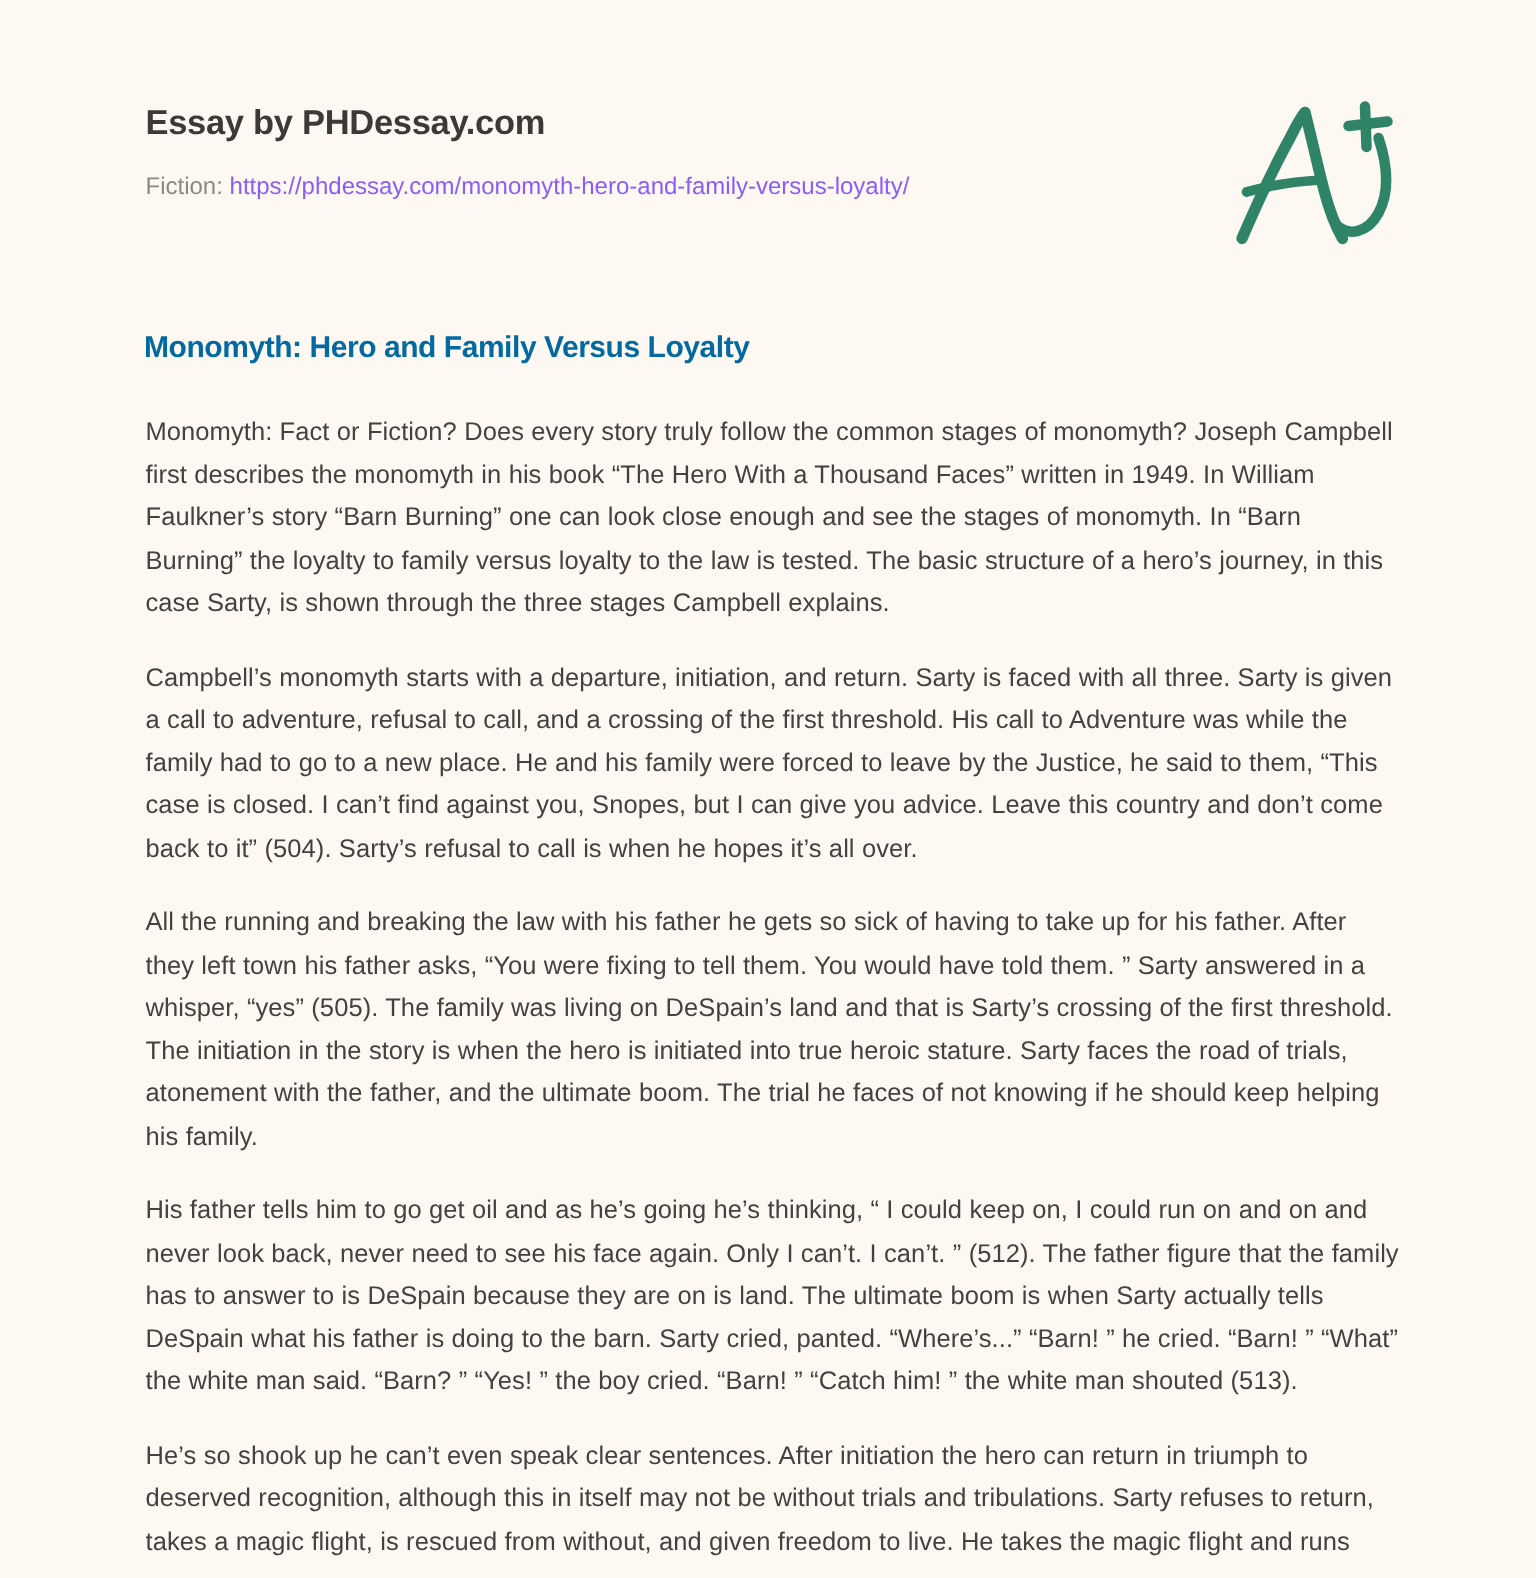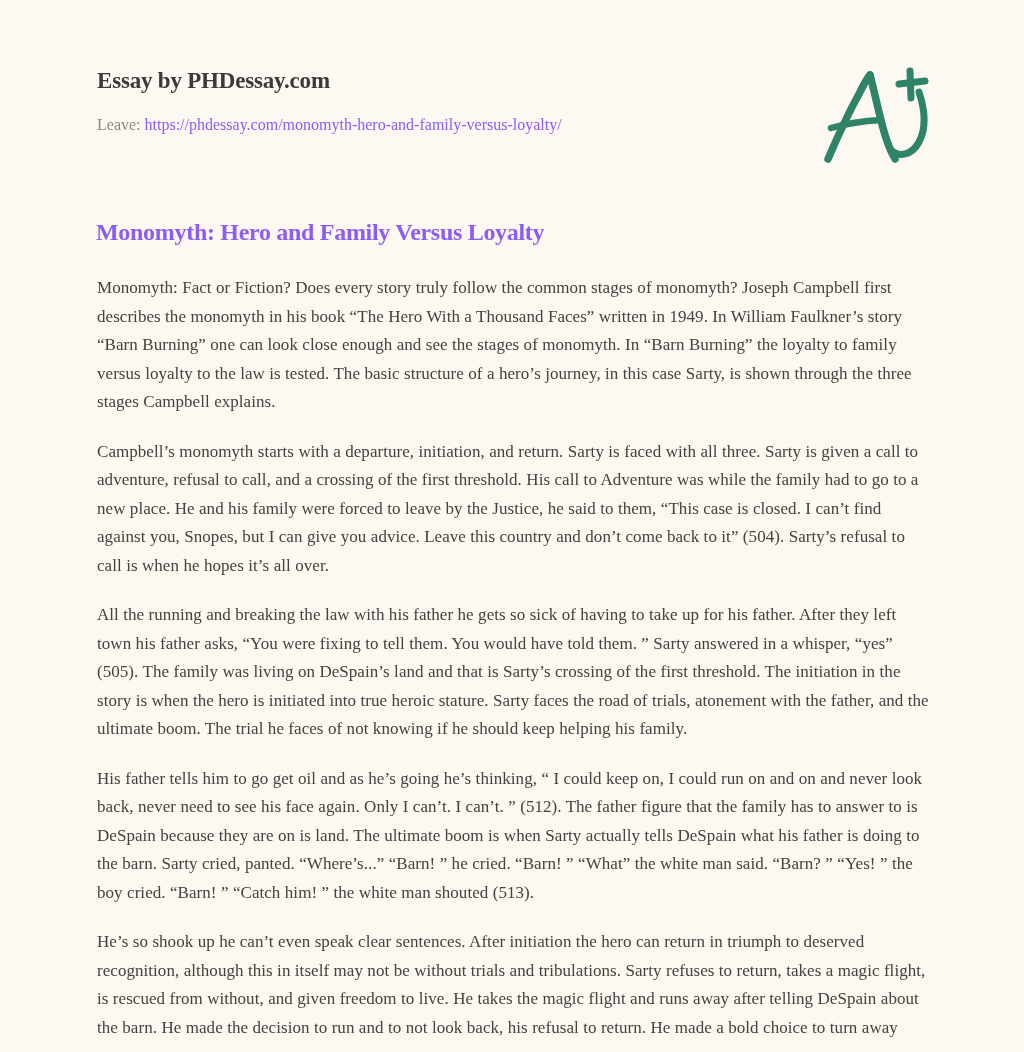--- a/index.html
+++ b/index.html
@@ -16,21 +16,20 @@
     position: relative;
   }
 
   .page {
     width: 992px;
     height: 1052px;
     position: relative;
     box-sizing: border-box;
     background: #fdf9f2;
     overflow: hidden;
-    font-family: Liberation Serif, serif;
   }
 
   
   .header {
     position: absolute;
     left: 97px;
     top: 66px;
     width: 834px;
   }
 
@@ -74,25 +73,25 @@
     height: 105px;
   }
 
   
   .doc-title {
     position: absolute;
     left: 96px;
     top: 211px;
     width: 850px;
     margin: 0;
-    font-size: 24px;
+    font-size: 20px;
     font-weight: bold;
     line-height: 42px;
     letter-spacing: -0.3px;
-    color: #8b5cf6;
+    color: #0369a1;
   }
 
   
   .article {
     position: absolute;
     left: 97px;
     top: 274px;
     width: 836px;
     height: 769px;
     overflow: hidden;
@@ -112,21 +111,21 @@
   }
 </style>
 </head>
 <body>
 
 <div class="page">
 
   <div class="header">
     <div class="brand-line">Essay by PHDessay.com</div>
     <div class="source-line">
-      <span class="source-label">Leave:</span>
+      <span class="source-label">Fiction:</span>
       <span class="source-url">https://phdessay.com/monomyth-hero-and-family-versus-loyalty/</span>
     </div>
   </div>
 
   <div class="logo">
     <svg viewBox="0 0 120 105" xmlns="http://www.w3.org/2000/svg" fill="none" stroke="#2f8468" stroke-width="7.5" stroke-linecap="round" stroke-linejoin="round">
 
       <path d="M13 97 C 22 76, 34 50, 45 30 C 49 22, 52 16, 55 13"></path>
       <path d="M55 13 C 58 24, 63 47, 68 66 C 72 81, 76 90, 80 97"></path>
       <path d="M16 66 C 30 62, 48 59, 66 58" stroke-width="6.5"></path>

